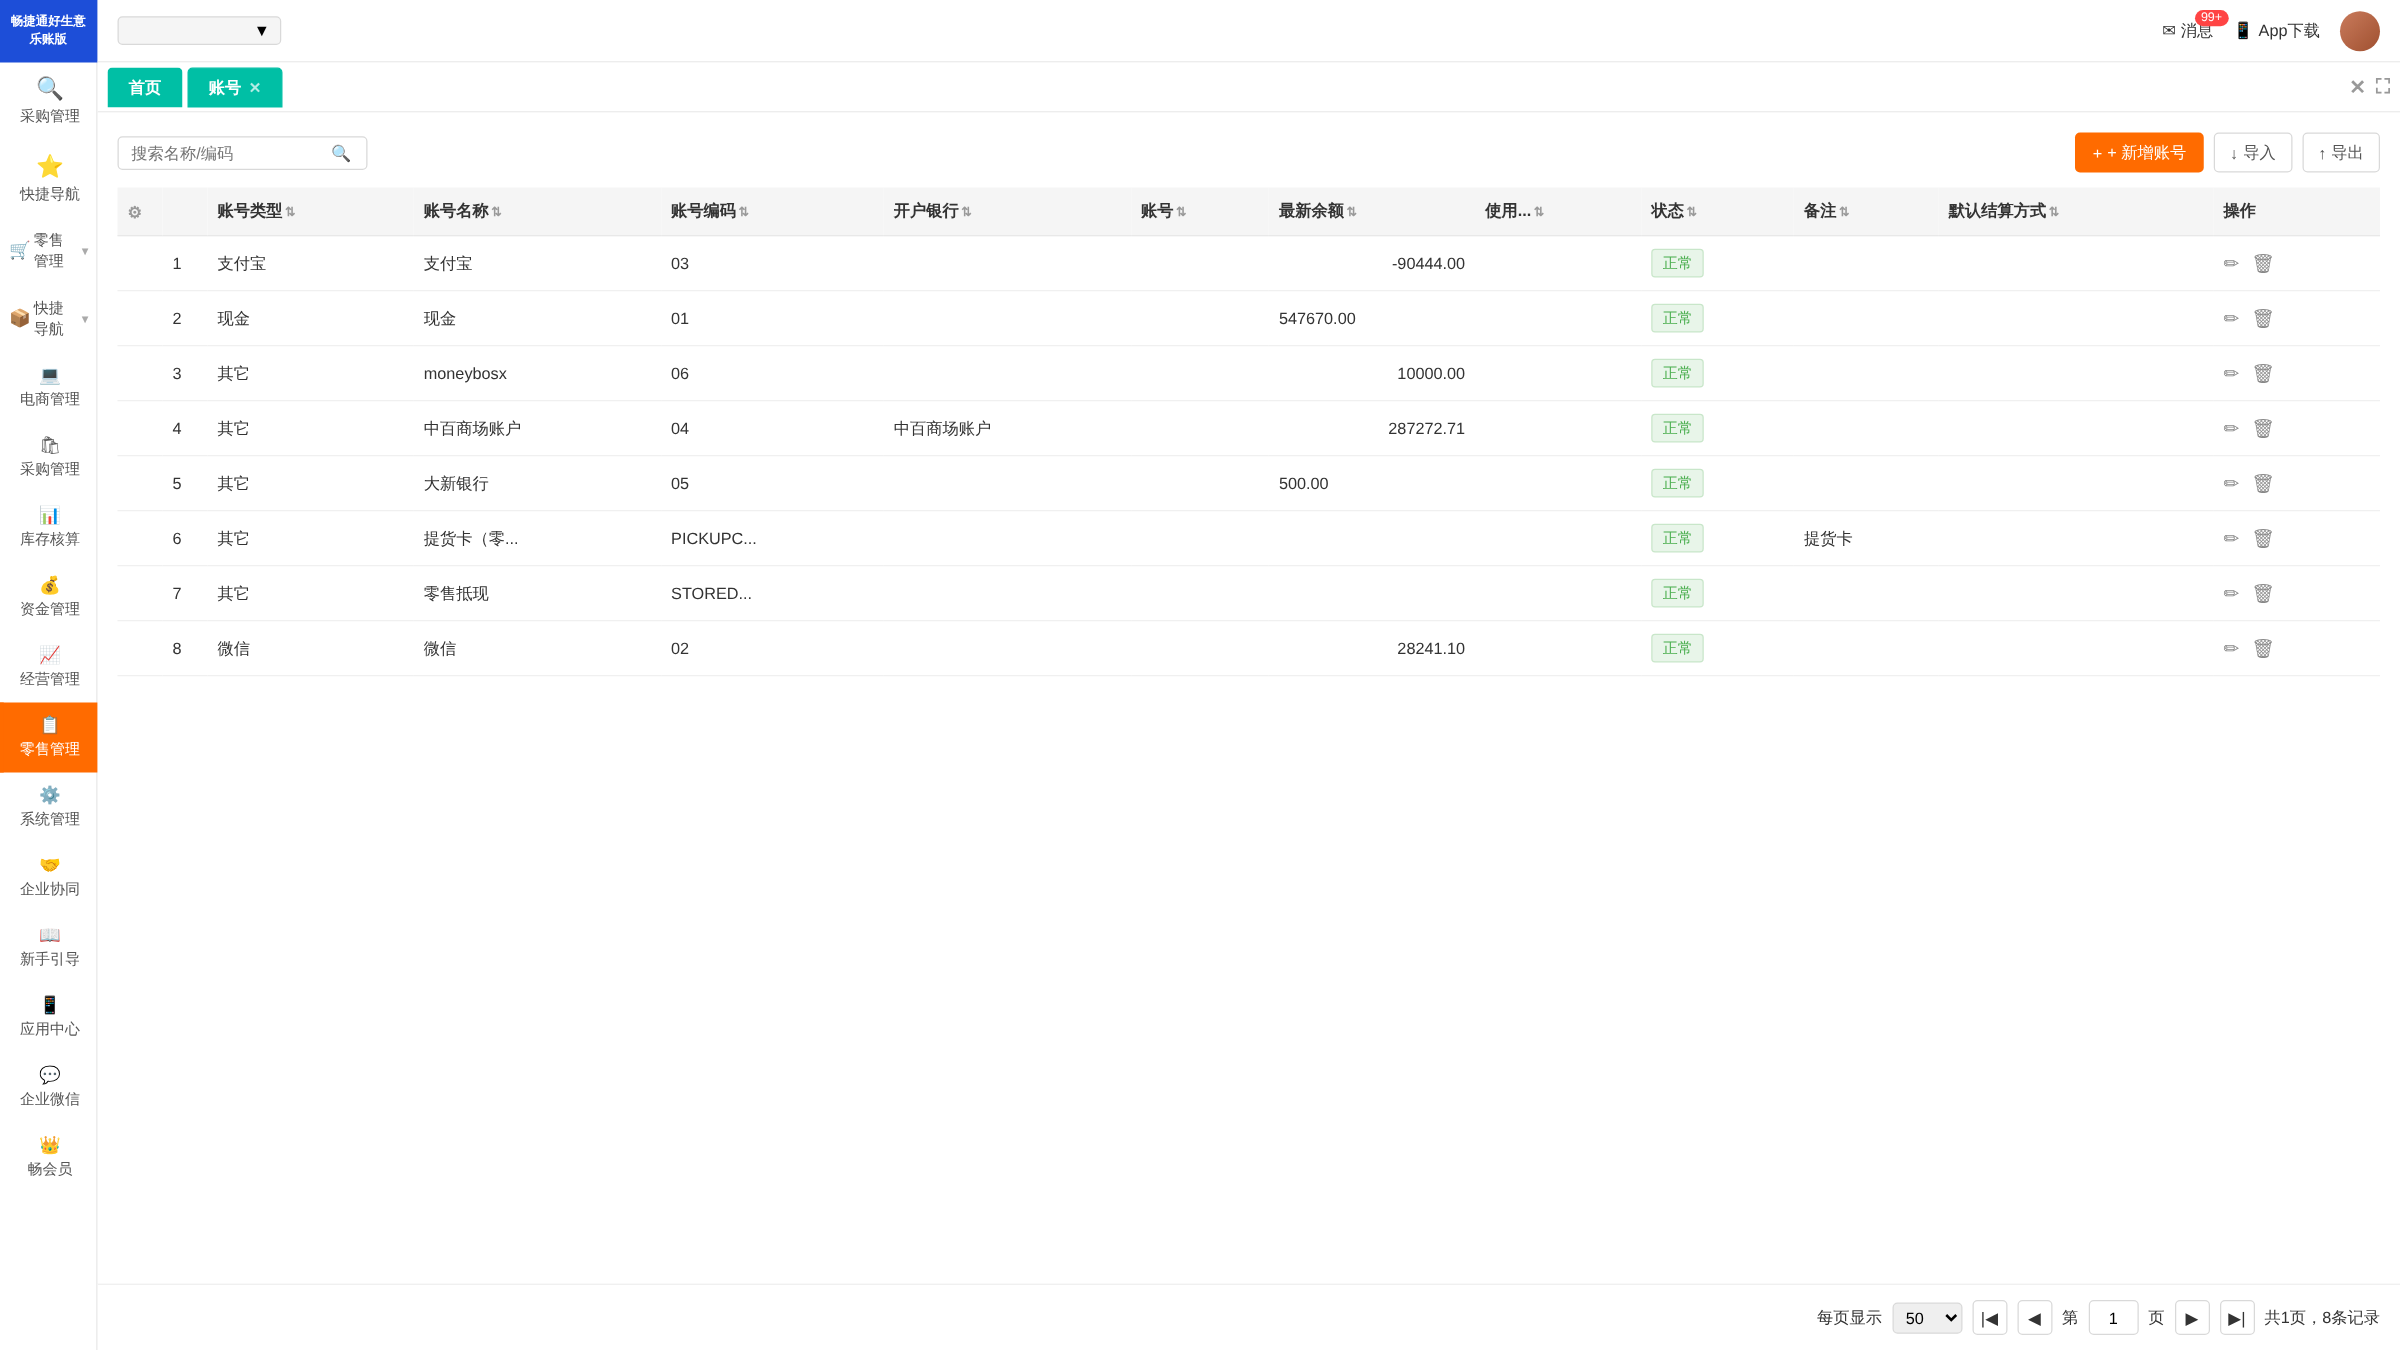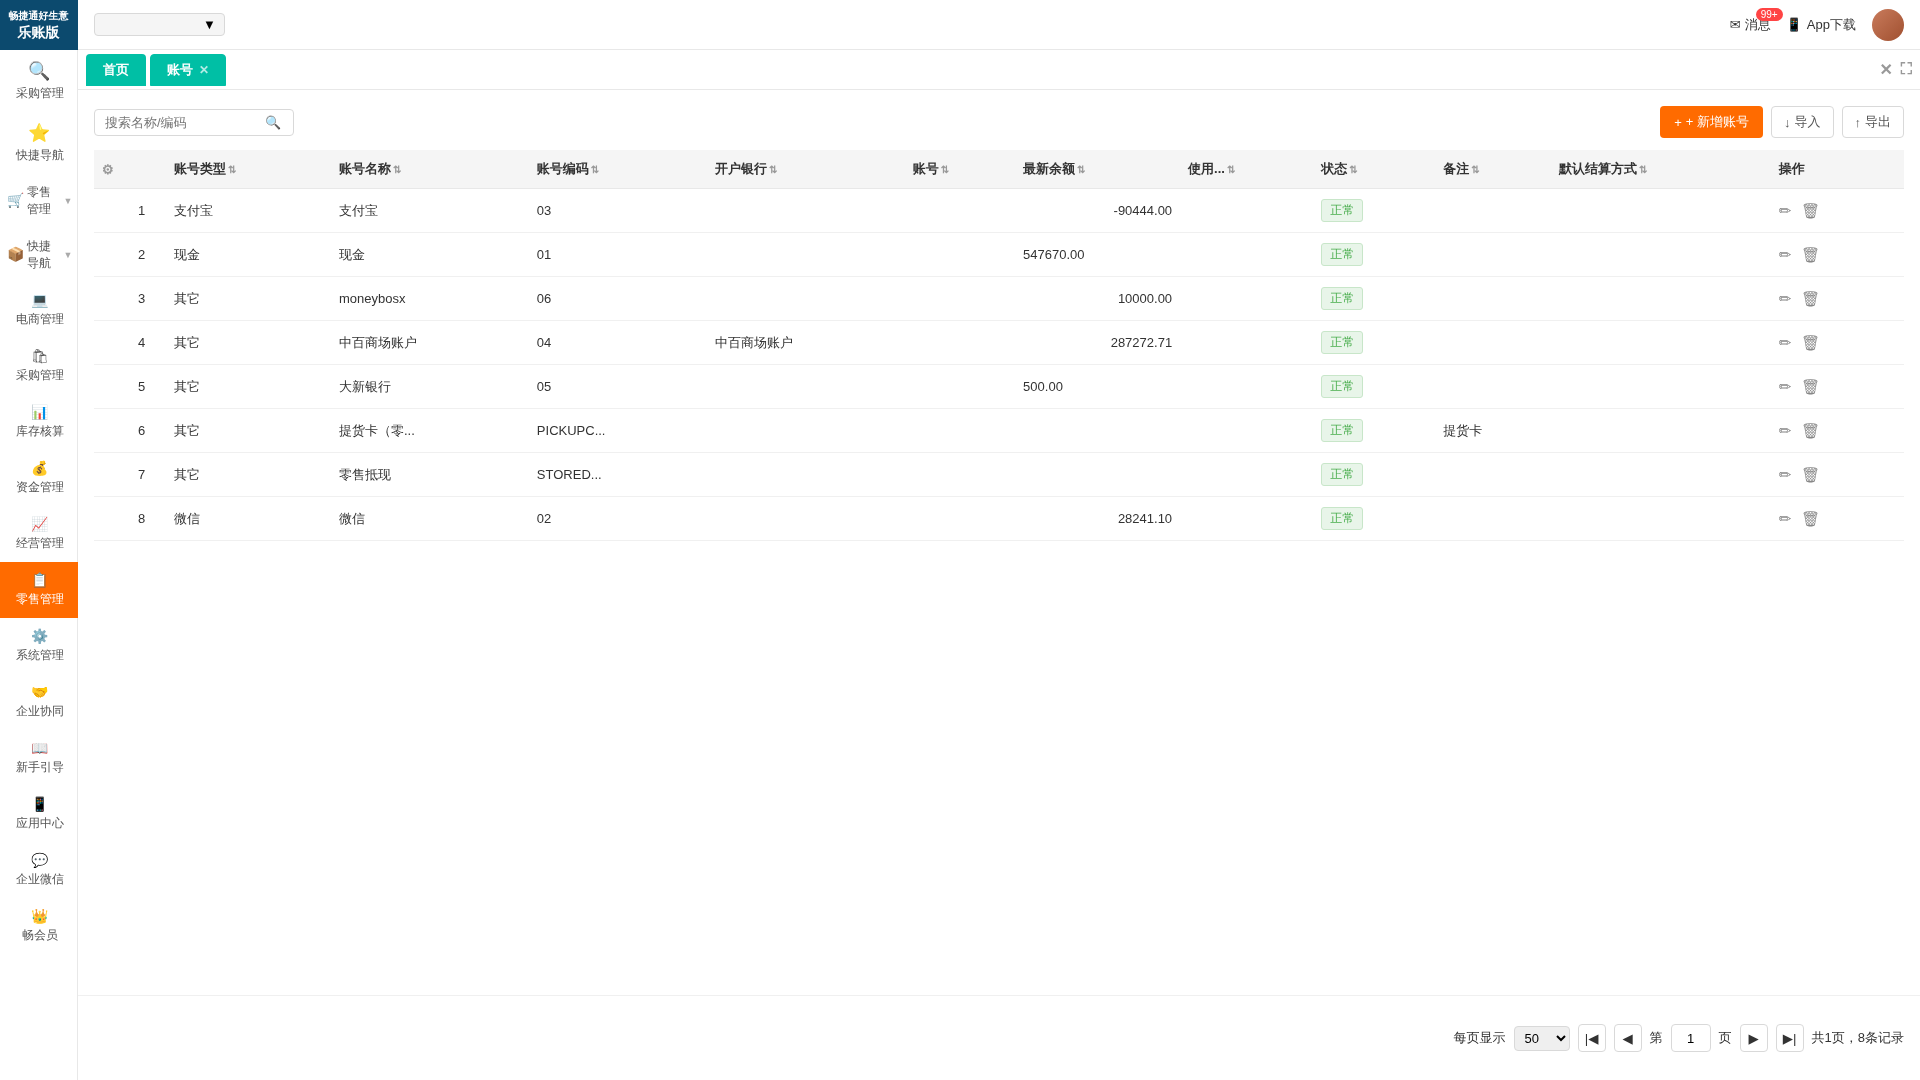--- a/index.html
+++ b/index.html
@@ -11,21 +11,21 @@
       background: #fff;
       display: flex;
       flex-direction: column;
       align-items: center;
       border-right: 1px solid #e8e8e8;
       flex-shrink: 0;
     }
     .sidebar-logo {
       width: 78px;
       height: 50px;
-      background: #0c4a6e;
+      background: #1d4ed8;
       display: flex;
       align-items: center;
       justify-content: center;
       color: #fff;
       font-size: 11px;
       font-weight: bold;
     }
     .sidebar-logo-inner {
       text-align: center;
       line-height: 1.2;
@@ -265,21 +265,21 @@
     .settings-header {
       color: #999;
       cursor: pointer;
     }
 
     
     .pagination {
       display: flex;
       align-items: center;
       justify-content: flex-end;
-      padding: 28px 16px;
+      padding: 12px 16px;
       gap: 8px;
       font-size: 13px;
       color: #333;
       background: #fff;
       border-top: 1px solid #f0f0f0;
       flex-shrink: 0;
     }
     .pagination .page-size-select {
       border: 1px solid #d9d9d9;
       border-radius: 4px;
@@ -330,21 +330,21 @@
       font-size: 16px;
     }
   </style>
 </head>
 <body>
 
 <div class="sidebar">
   <div class="sidebar-logo">
     <div class="sidebar-logo-inner">
       <div style="font-size:10px;">畅捷通好生意</div>
-      <div style="font-size:14px;margin-top:2px;">乐账版</div>
+      <div style="font-size:10px;margin-top:2px;">乐账版</div>
     </div>
   </div>
 
   <div class="sidebar-item">
     <span class="icon">🔍</span>
     <span>采购管理</span>
   </div>
   <div class="sidebar-item">
     <span class="icon">⭐</span>
     <span>快捷导航</span>

